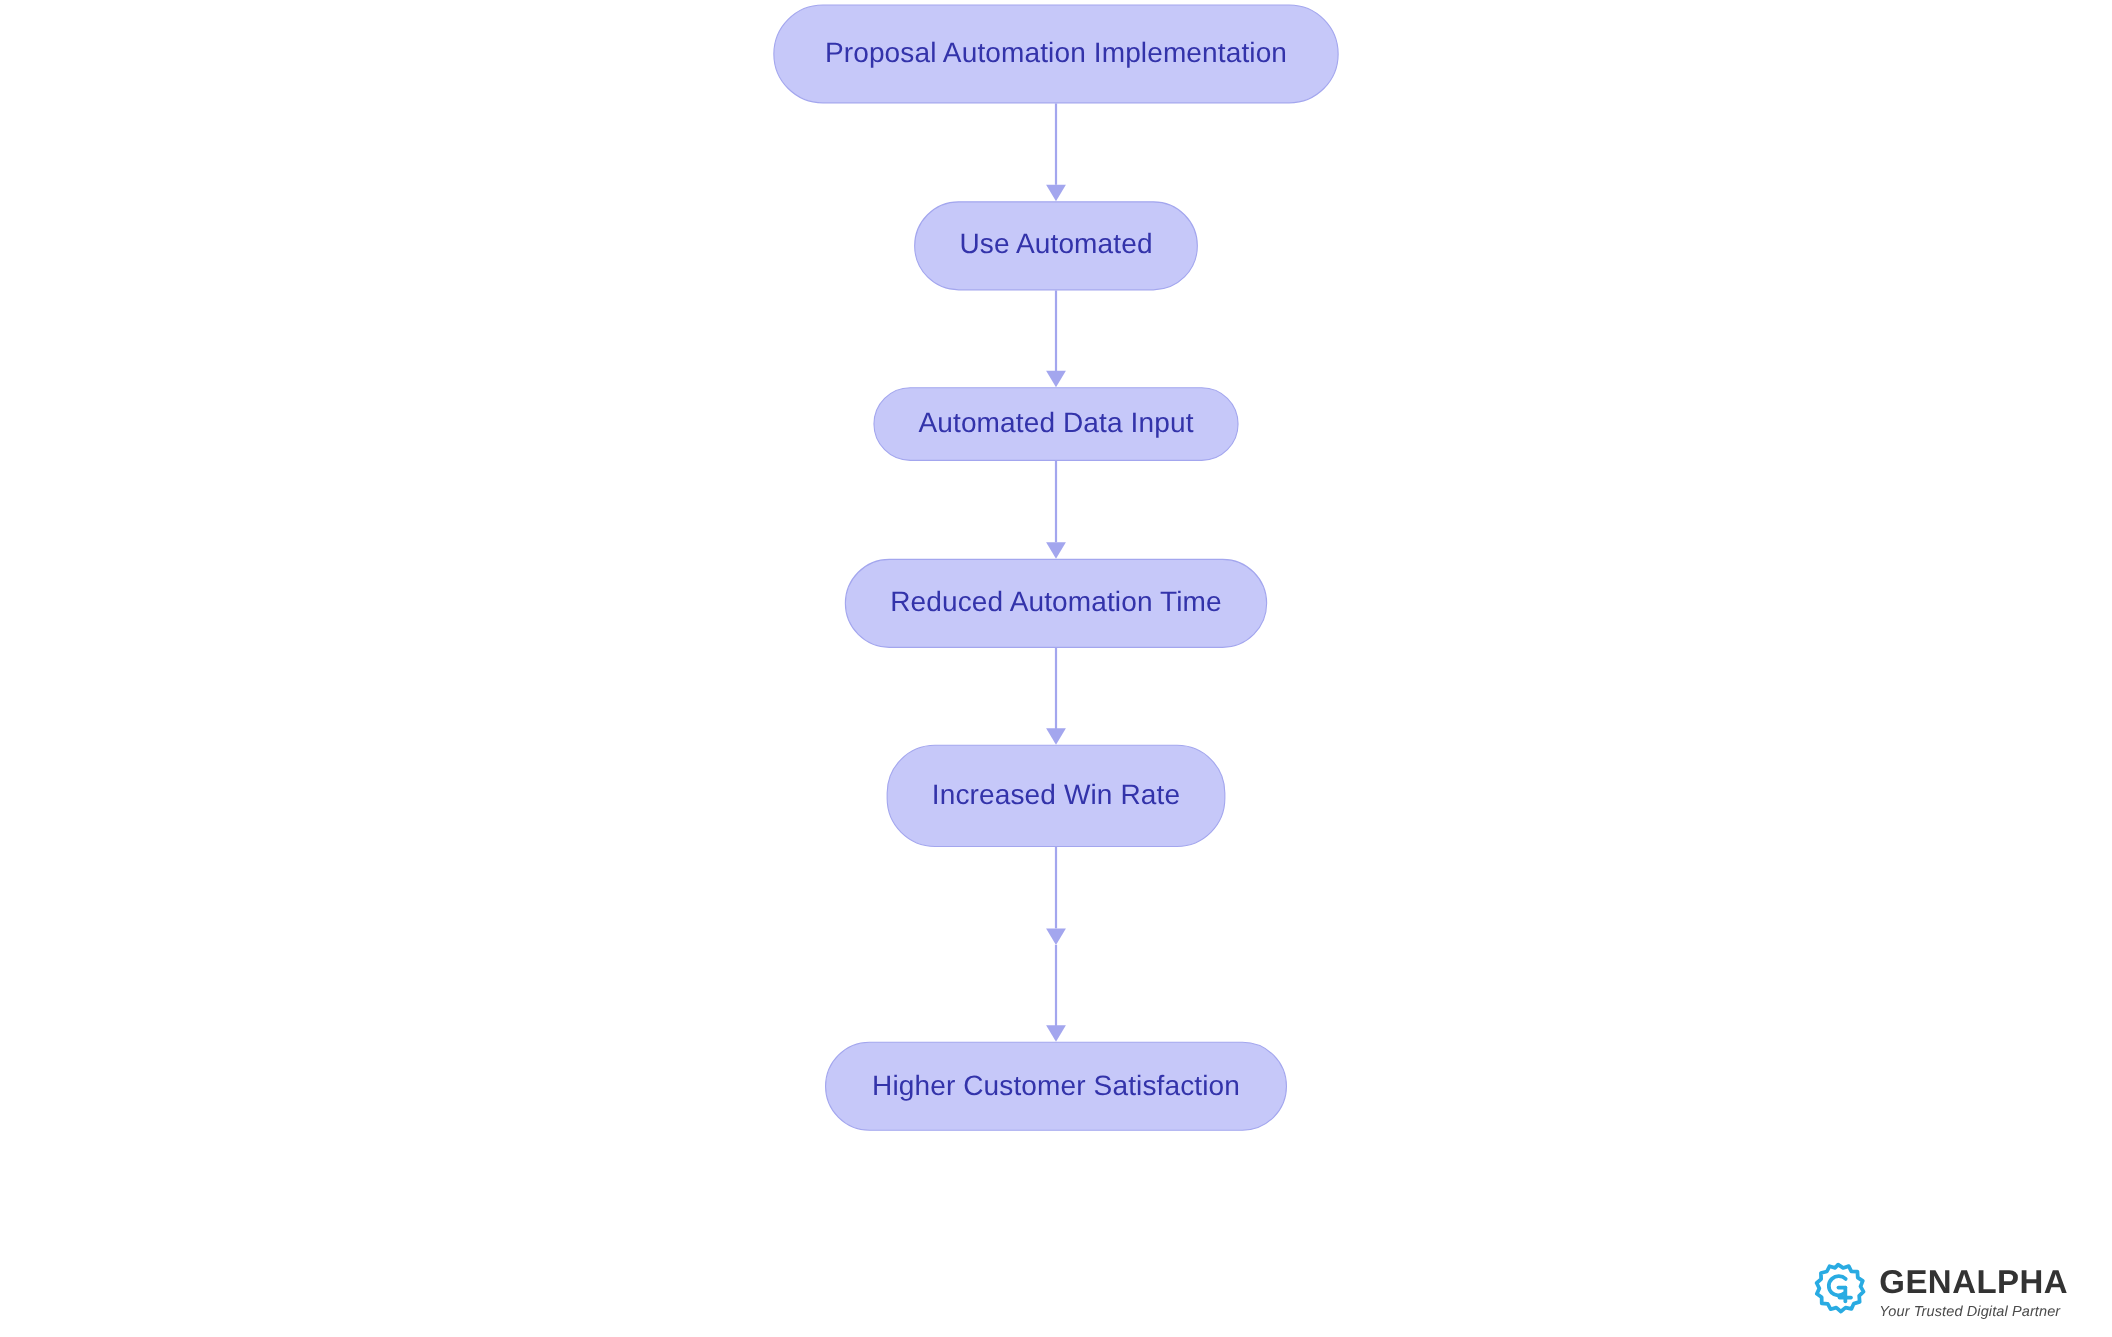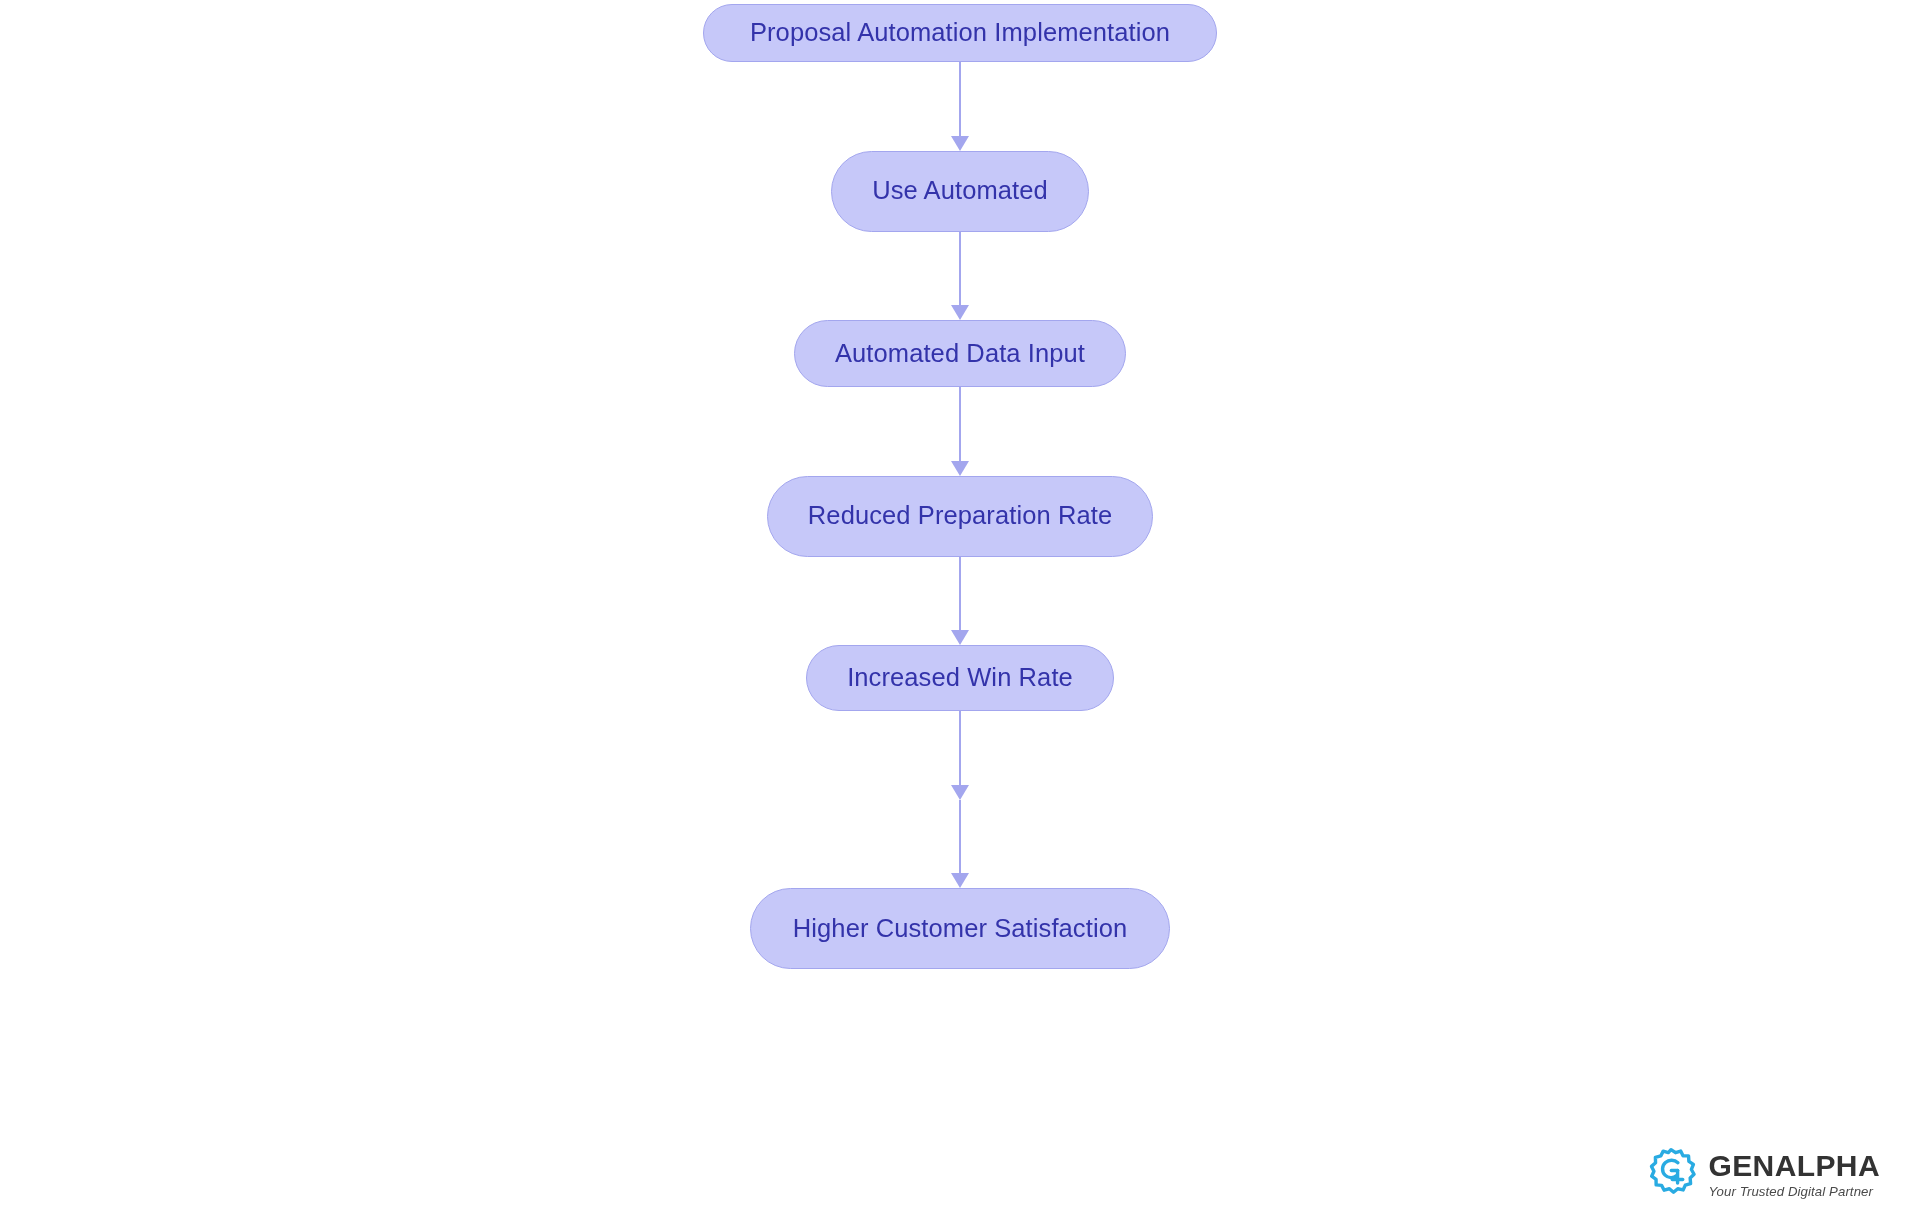--- a/index.html
+++ b/index.html
@@ -107,21 +107,21 @@
     margin-top: 4px;
   }
 </style>
 </head>
 <body>
 
 <div id="canvas">
 
   <div class="flow">
 
-    <div class="node" style="margin-top:4px;height:58px;padding:0 46px;border-radius:46px;">
+    <div class="node" style="margin-top:4px;height:90px;padding:0 46px;border-radius:46px;">
       <span>Proposal Automation Implementation</span>
     </div>
 
     <div class="connector">
       <div class="line" style="height:74px;"></div>
       <div class="head"></div>
     </div>
 
     <div class="node" style="height:81px;padding:0 40px;border-radius:44px;">
       <span>Use Automated</span>
@@ -135,29 +135,29 @@
     <div class="node" style="height:67px;padding:0 40px;border-radius:44px;">
       <span>Automated Data Input</span>
     </div>
 
     <div class="connector">
       <div class="line" style="height:74px;"></div>
       <div class="head"></div>
     </div>
 
     <div class="node" style="height:81px;padding:0 40px;border-radius:44px;">
-      <span>Reduced Preparation Rate</span>
-    </div>
-
-    <div class="connector">
-      <div class="line" style="height:74px;"></div>
-      <div class="head"></div>
-    </div>
-
-    <div class="node" style="height:66px;padding:0 40px;border-radius:44px;text-align:right;">
+      <span>Reduced Automation Time</span>
+    </div>
+
+    <div class="connector">
+      <div class="line" style="height:74px;"></div>
+      <div class="head"></div>
+    </div>
+
+    <div class="node" style="height:93px;padding:0 40px;border-radius:44px;text-align:right;">
       <span>Increased Win Rate</span>
     </div>
 
     <div class="connector">
       <div class="line" style="height:74px;"></div>
       <div class="head"></div>
     </div>
 
 
     <div class="connector">

